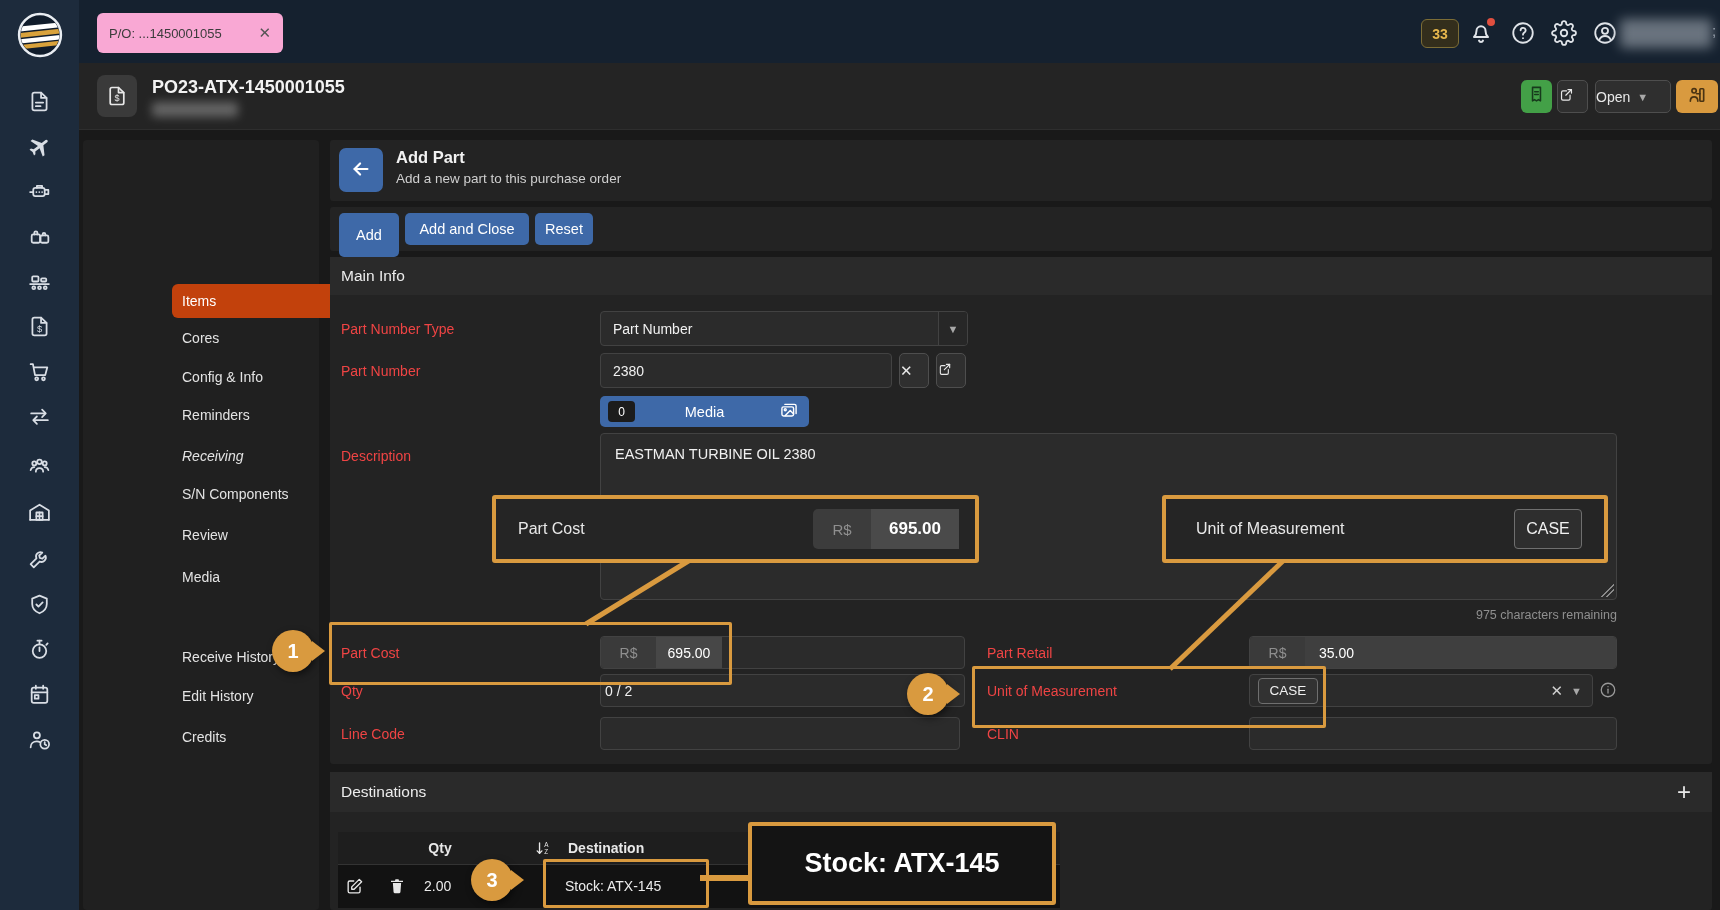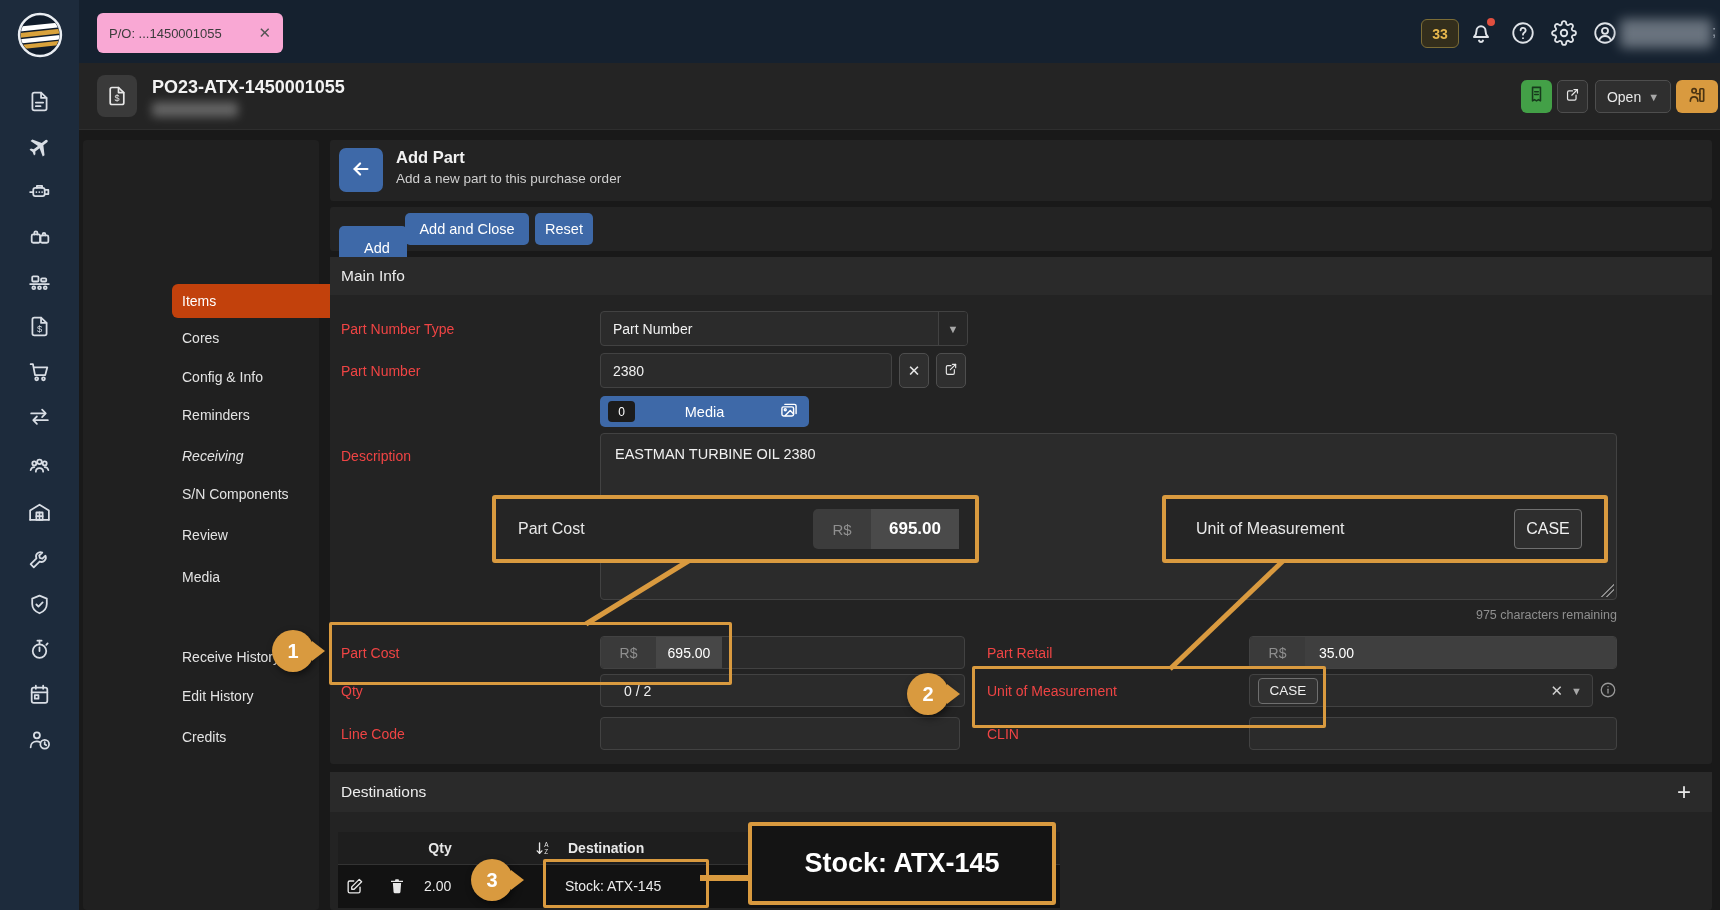--- a/index.html
+++ b/index.html
@@ -8,21 +8,21 @@
   .abs{position:absolute;}
   .panel{position:absolute;background:#232323;border-radius:3px;}
   .sect-hd{position:absolute;background:#2a2a2a;display:flex;align-items:center;
            padding-left:11px;box-sizing:border-box;font-size:15.5px;color:#ececec;}
   .lbl{position:absolute;font-size:14px;color:#ef4444;white-space:nowrap;}
   .inp{position:absolute;background:#2b2b2b;border:1px solid #424242;border-radius:4px;
        box-sizing:border-box;display:flex;align-items:center;font-size:14px;color:#f0f0f0;overflow:hidden;}
   .btn-blue{position:absolute;background:#3E69A8;border-radius:5px;color:#fff;font-size:14.5px;
             display:flex;align-items:center;justify-content:center;cursor:pointer;}
   .sq-btn{position:absolute;background:#2f2f2f;border:1px solid #4e4e4e;border-radius:5px;
-          display:flex;align-items:center;justify-content:center;color:#e8e8e8;box-sizing:border-box;cursor:pointer;}
+          display:flex;align-items:center;color:#e8e8e8;box-sizing:border-box;cursor:pointer;}
   .rail{position:absolute;left:0;top:0;width:79px;height:910px;background:#1d2b3c;}
   .railitem{position:absolute;left:0;width:79px;height:40px;display:flex;align-items:center;
             justify-content:center;color:#d9dee5;cursor:pointer;}
   .topbar{position:absolute;left:79px;top:0;width:1641px;height:63px;background:#15212f;}
   .hdrband{position:absolute;left:79px;top:63px;width:1641px;height:67px;background:#242424;
            border-bottom:1px solid #2e2e2e;box-sizing:border-box;}
   .navpanel{position:absolute;left:83px;top:140px;width:236px;height:770px;background:#202020;border-radius:4px;}
   .navitem{position:absolute;left:89px;width:224px;height:34px;display:flex;align-items:center;
            padding:0 10px;box-sizing:border-box;border-radius:6px;font-size:14px;color:#e3e3e3;cursor:pointer;}
   .navitem.sel{background:#c2410c;color:#fff;}
@@ -305,21 +305,21 @@
       <span><svg width="22" height="22" viewBox="0 0 24 24" class="ic" style="stroke-width:2.4;">
             <path d="M19 12H5"></path>
             <path d="M11 6l-6 6 6 6"></path>
           </svg></span>
     </div>
     <div class="abs bold" style="left:66px;top:8px;font-size:16.5px;color:#f2f2f2;">Add Part</div>
     <div class="abs" style="left:66px;top:31px;font-size:13.5px;color:#d0d0d0;">Add a new part to this purchase order</div>
   </div>
 
   <div class="panel" style="left:330px;top:207px;width:1382px;height:44px;">
-    <div class="btn-blue" style="left:9px;top:19px;width:60px;height:44px;padding-left:8px;">Add</div>
+    <div class="btn-blue" style="left:9px;top:6px;width:60px;height:44px;">Add</div>
     <div class="btn-blue" style="left:75px;top:6px;width:124px;height:32px;">Add and Close</div>
     <div class="btn-blue" style="left:205px;top:6px;width:58px;height:32px;">Reset</div>
   </div>
 
   <div class="panel" style="left:330px;top:257px;width:1382px;height:507px;"></div>
   <div class="sect-hd" style="left:330px;top:257px;width:1382px;height:38px;">
       <span>Main Info</span>
     </div>
 
   <div class="lbl" style="left:341px;top:321px;">Part Number Type</div>
@@ -368,21 +368,21 @@
     <span class="prefix">R$</span>
     <span style="flex:0 0 66px;height:100%;background:#474747;display:flex;align-items:center;justify-content:center;color:#fff;">695.00</span>
   </div>
   <div class="lbl" style="left:987px;top:645px;">Part Retail</div>
   <div class="inp" style="left:1249px;top:636px;width:368px;height:33px;padding:0;">
     <span class="prefix">R$</span>
     <span style="flex:1;height:100%;background:#3f3f3f;display:flex;align-items:center;padding-left:14px;color:#fff;">35.00</span>
   </div>
 
   <div class="lbl" style="left:341px;top:683px;">Qty</div>
-  <div class="inp" style="left:600px;top:674px;width:365px;height:33px;padding-left:23px;">
+  <div class="inp" style="left:600px;top:674px;width:365px;height:33px;padding-left:4px;">
       <span>0 / 2</span>
     </div>
   <div class="lbl" style="left:987px;top:683px;">Unit of Measurement</div>
   <div class="inp" style="left:1249px;top:674px;width:344px;height:33px;padding:0 10px 0 8px;gap:8px;">
     <span class="chip" style="width:58px;height:24px;font-size:13.5px;">CASE</span>
     <span style="flex:1;"></span>
     <span style="color:#d0d0d0;font-size:15px;">✕</span>
     <span class="caret">▼</span>
   </div>
   <div class="abs" style="left:1599px;top:681px;width:18px;height:18px;color:#9a9a9a;"><svg width="18" height="18" viewBox="0 0 24 24" class="ic">

